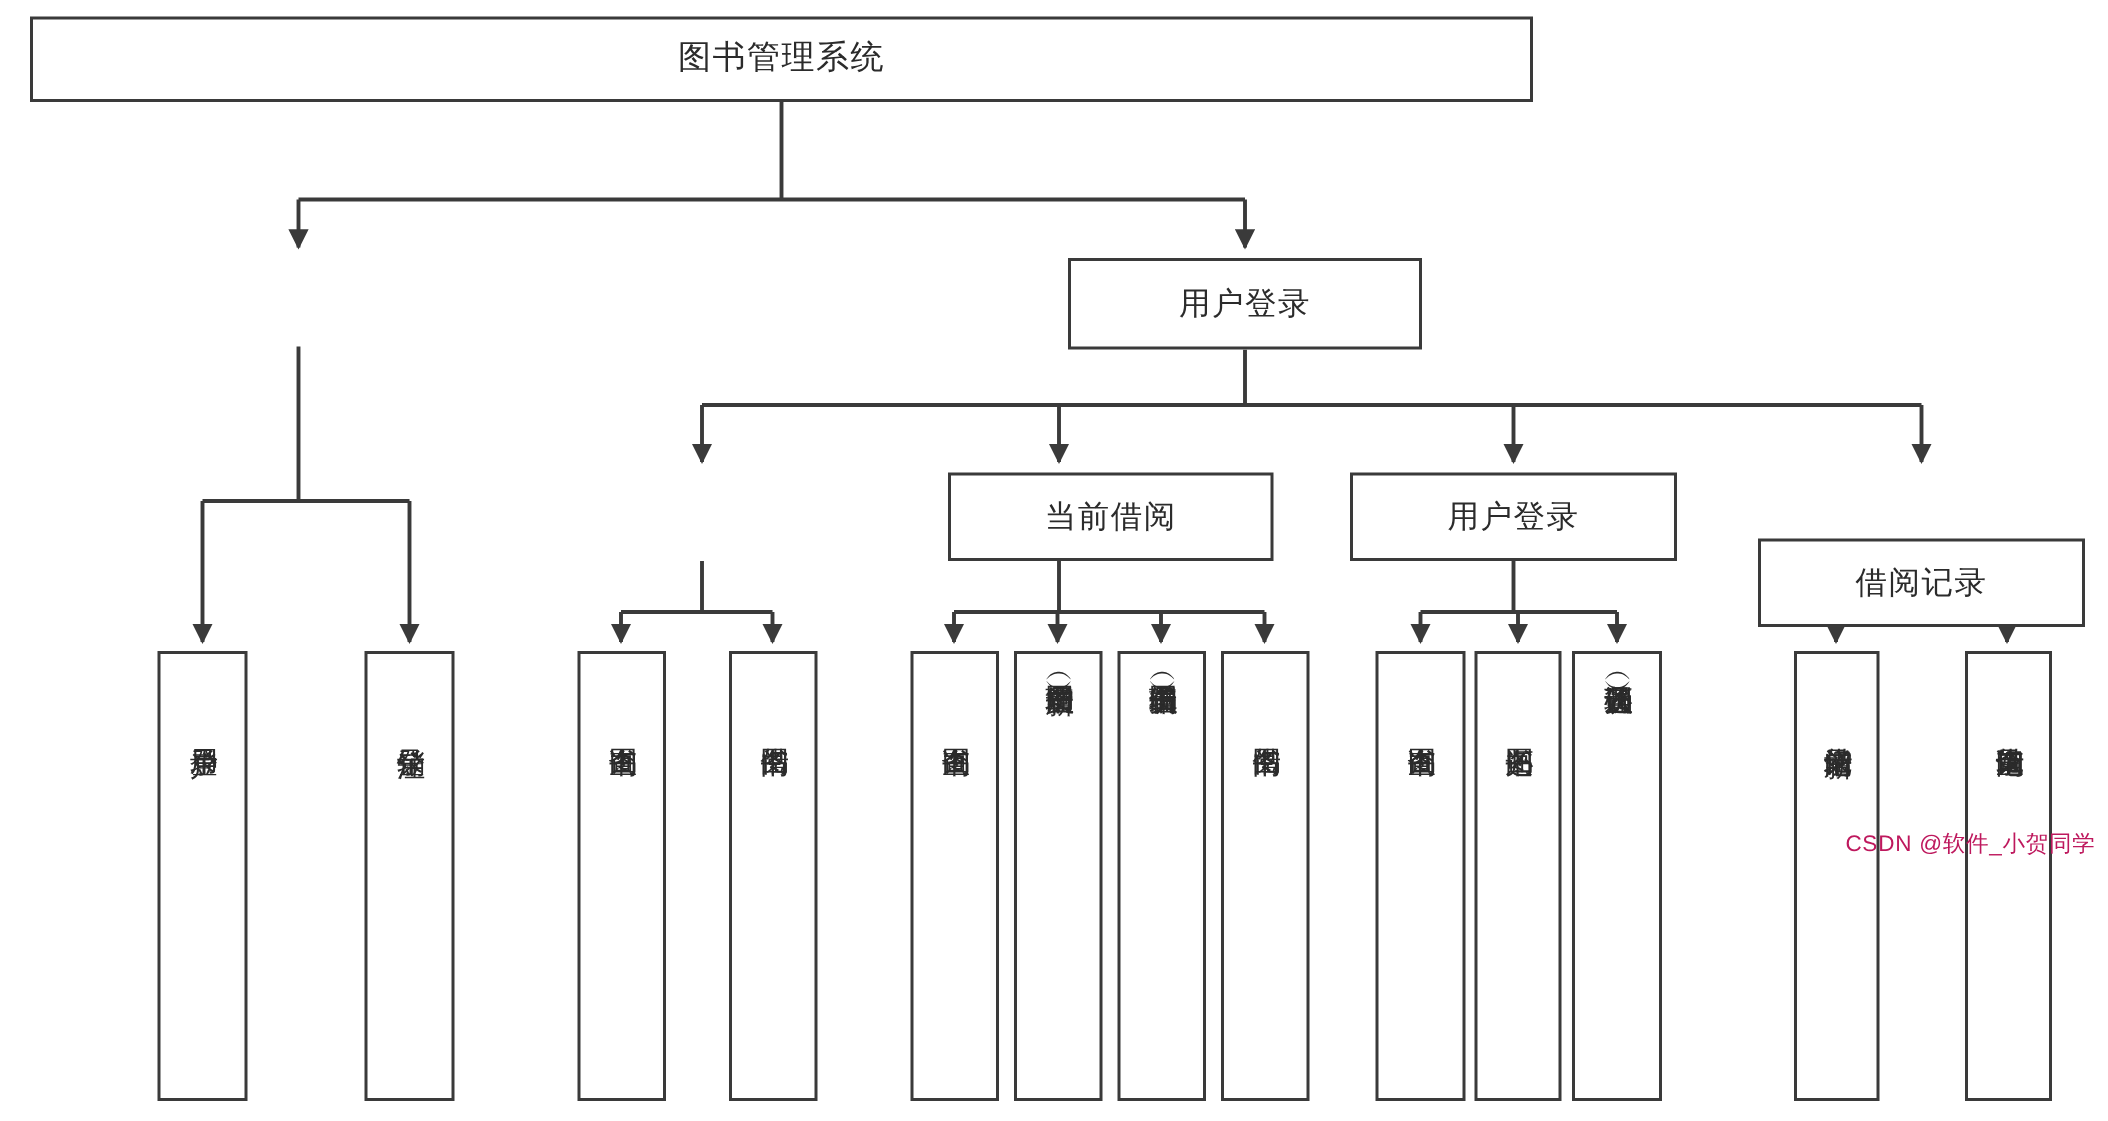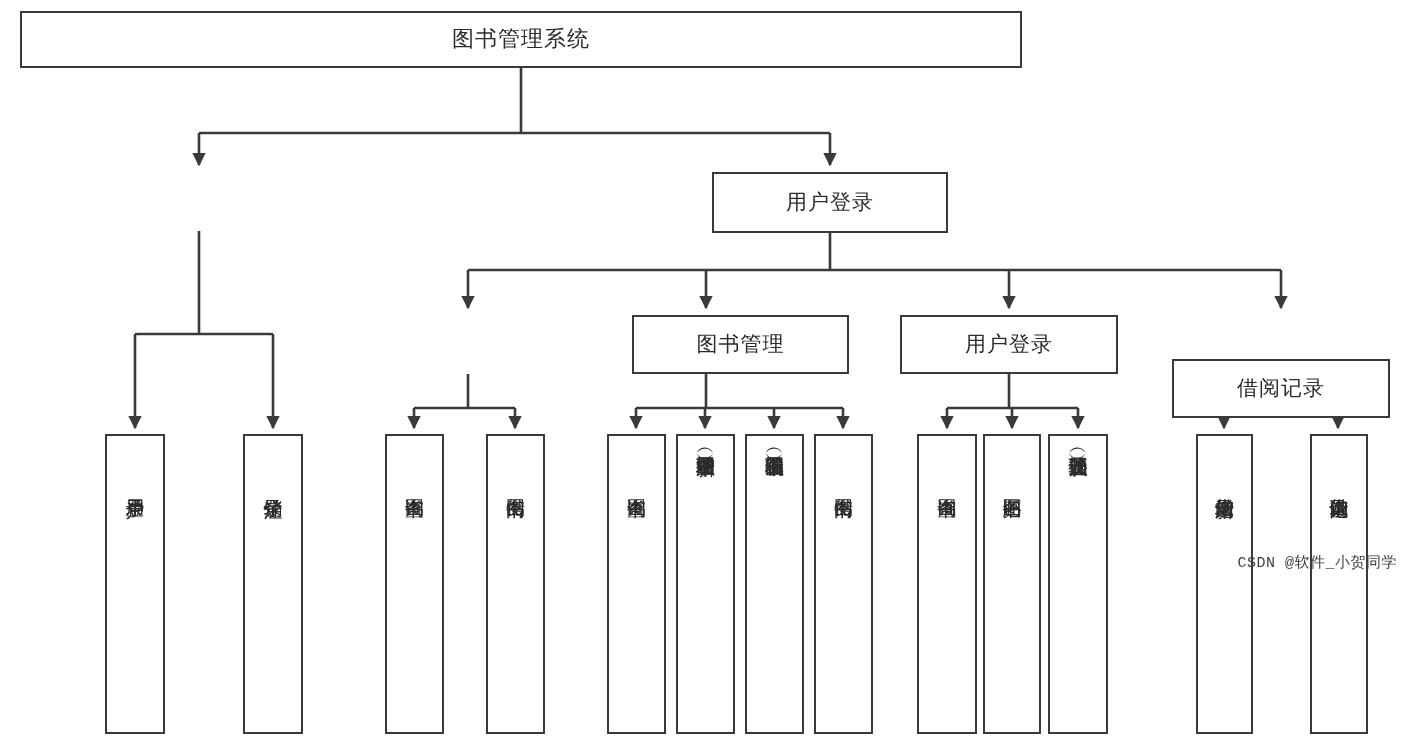--- a/index.html
+++ b/index.html
@@ -62,25 +62,25 @@
     padding-top:2px;
   }
   #root-node{
     font-size:22px;
   }
   #watermark{
     position:absolute;
     right:8px;
     bottom:4px;
     font-size:15px;
-    color:#404040;
+    color:#be185d;
     letter-spacing:0.5px;
     z-index:5;
     white-space:nowrap;
-    font-family:Liberation Mono, monospace;
+    font-family:Liberation Sans, sans-serif;
   }
 </style>
 </head>
 <body>
 
 <div id="diagram">
 
   <svg id="edges" viewBox="0 0 1405 747" width="1405" height="747" aria-hidden="true">
     <defs>
       <marker id="arw" viewBox="0 0 10 10" refX="9" refY="5" markerWidth="5.2" markerHeight="5.2" orient="auto-start-reverse">
@@ -133,21 +133,21 @@
 
   <div class="node h" id="root-node" style="left:20px;top:11px;width:1002px;height:57px;">
     <span>图书管理系统</span>
   </div>
 
   <div class="node h" style="left:712px;top:172px;width:236px;height:61px;">
     <span>用户登录</span>
   </div>
 
   <div class="node h" style="left:632px;top:315px;width:217px;height:59px;">
-    <span>图书管理</span>
+    <span>当前借阅</span>
   </div>
   <div class="node h" style="left:900px;top:315px;width:218px;height:59px;">
     <span>用户登录</span>
   </div>
   <div class="node h" style="left:1172px;top:315px;width:218px;height:59px;margin-top:44px;">
     <span>借阅记录</span>
   </div>
 
   <div class="node v mid" style="left:105px;top:434px;width:60px;height:300px;">
     <span class="vtext">用户登录</span>

